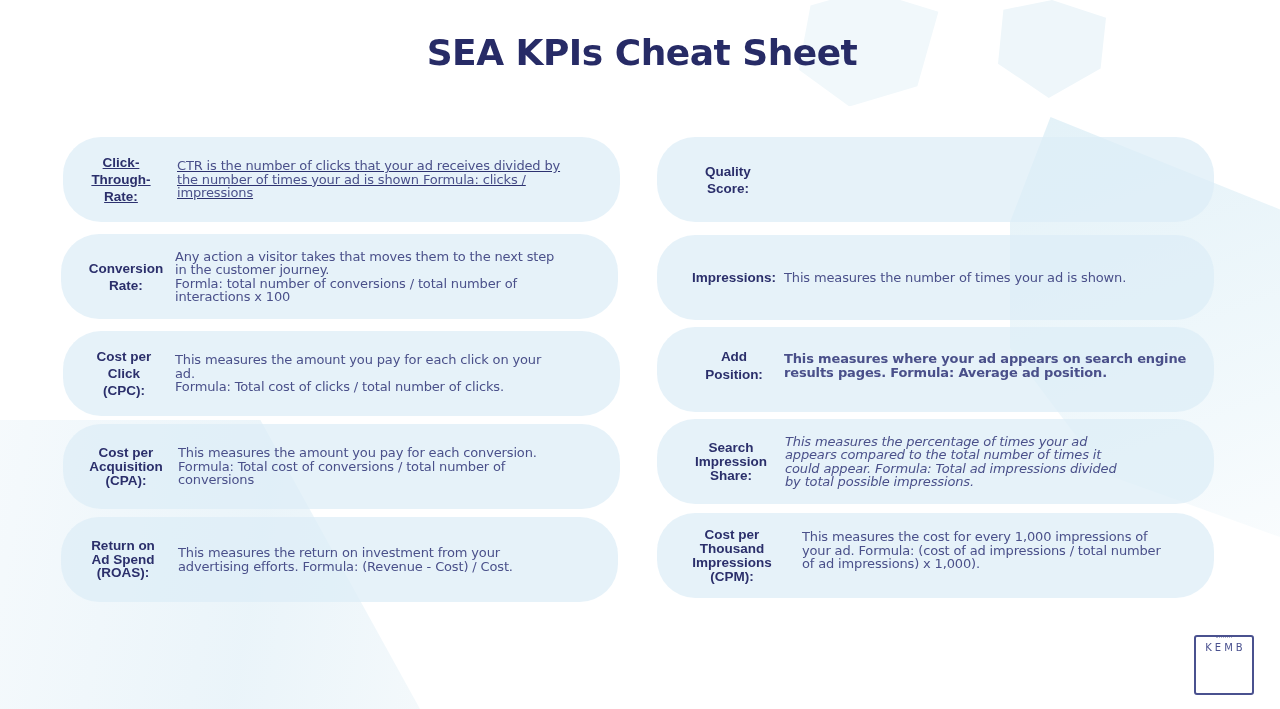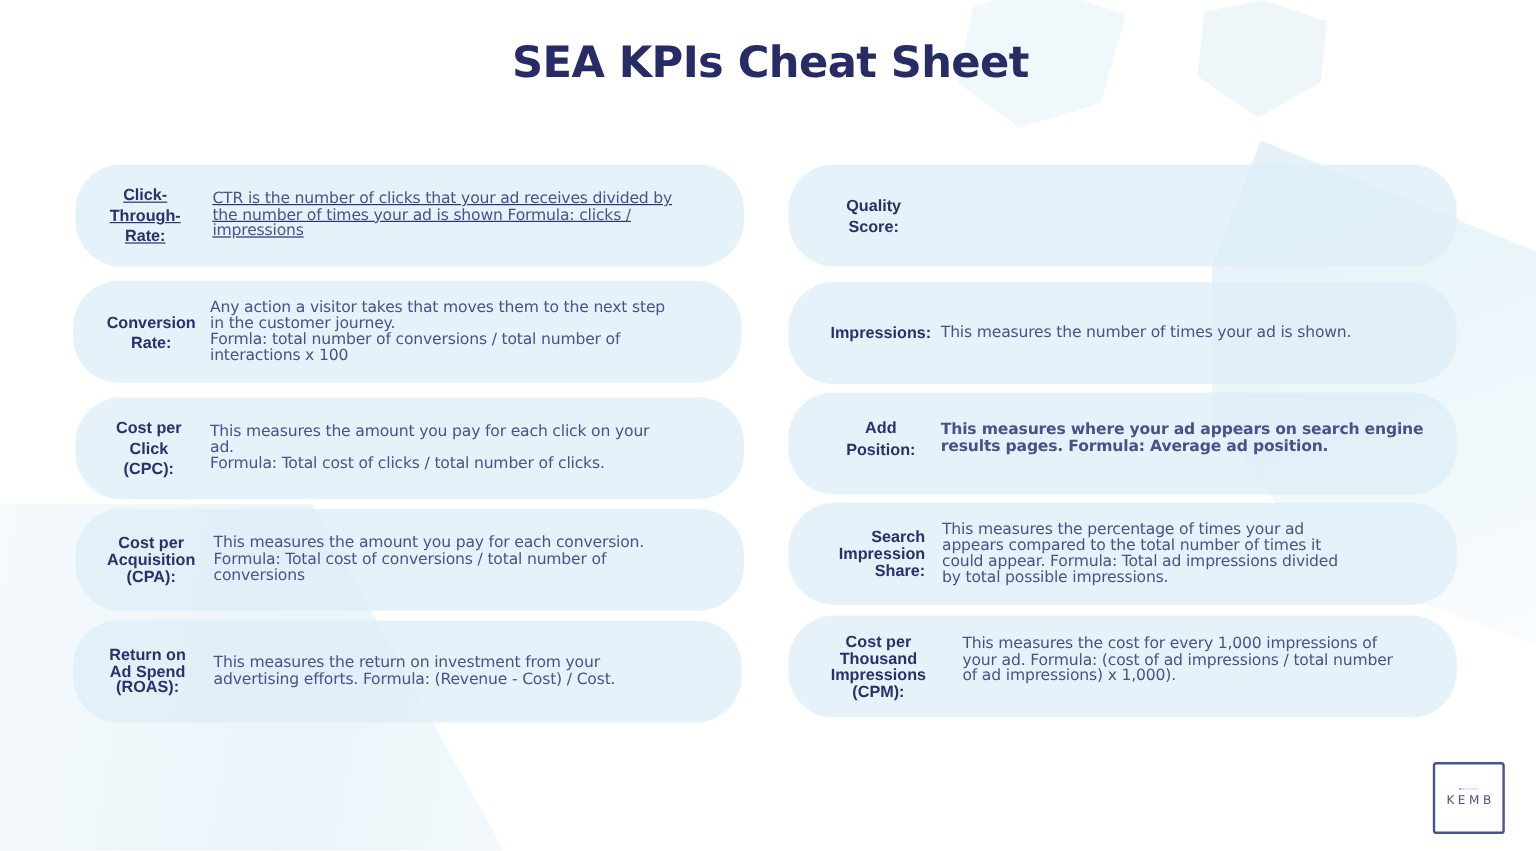--- a/index.html
+++ b/index.html
@@ -60,21 +60,21 @@
       font-size: 13px; line-height: 13.5px;
       color: #4a508a;
       white-space: pre-line;
       letter-spacing: -0.15px;
     }
 
     .logo {
       position: absolute; left: 1194px; top: 635px; width: 60px; height: 60px;
       box-sizing: border-box; border: 2px solid #4a518f; border-radius: 3px;
       background: #fff;
-      display: flex; flex-direction: column; align-items: center; justify-content: center;
+      display: flex; flex-direction: column; align-items: center; 
     }
     .logo-text {
       font-family: "DejaVu Sans", sans-serif; font-size: 10px;
       letter-spacing: 3px; color: #4a518f; margin-left: 3px; margin-top: 2px;
     }
     .logo-dots {
       width: 16px; height: 2px; border-top: 1px dotted #b4b8d2;
     }
   </style>
 </head>
@@ -142,24 +142,24 @@
 </div>
 
 <div class="card" style="left:657px; top:327px; width:557px; height:85px; padding-left:42px;">
   <div class="label" style="width:70px; white-space:pre-line; line-height:18px; margin-top:-8px;">Add
 Position:</div>
   <div class="desc" style="margin-left:15px; margin-top:-8px;font-weight:bold;">This measures where your ad appears on search engine
 results pages. Formula: Average ad position.</div>
 </div>
 
 <div class="card" style="left:657px; top:419px; width:557px; height:85px; padding-left:34px;">
-  <div class="label" style="width:80px; white-space:pre-line; line-height:14px;text-align:right;">Search
+  <div class="label" style="width:80px; white-space:pre-line; line-height:14px;">Search
 Impression
 Share:</div>
-  <div class="desc" style="margin-left:14px;">This measures the percentage of times your ad
+  <div class="desc" style="margin-left:14px;font-style:italic;">This measures the percentage of times your ad
 appears compared to the total number of times it
 could appear. Formula: Total ad impressions divided
 by total possible impressions.</div>
 </div>
 
 <div class="card" style="left:657px; top:513px; width:557px; height:85px; padding-left:31px;">
   <div class="label" style="width:88px; white-space:pre-line; line-height:14px;">Cost per
 Thousand
 Impressions
 (CPM):</div>

